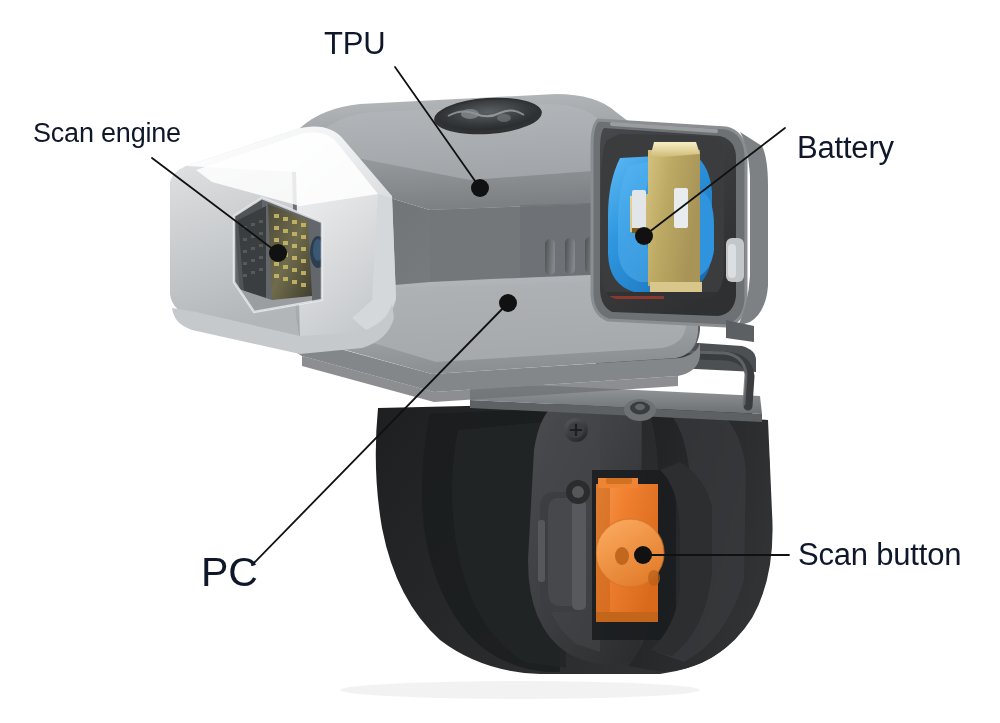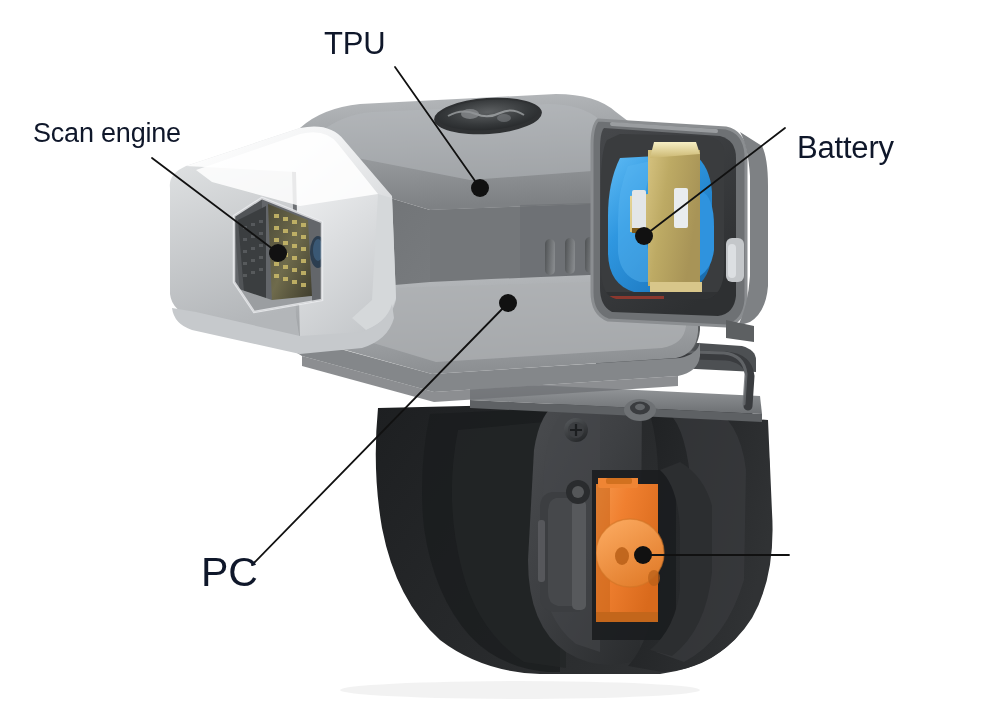--- a/index.html
+++ b/index.html
@@ -408,14 +408,15 @@
   </svg>
 
   <div class="callout-label lbl-tpu">TPU</div>
 
   <div class="callout-label lbl-scan-eng">Scan engine</div>
 
   <div class="callout-label lbl-battery">Battery</div>
 
   <div class="callout-label lbl-pc">PC</div>
 
+  <div class="callout-label lbl-scan-btn">Scan button</div>
 
 </div>
 
 </body></html>

